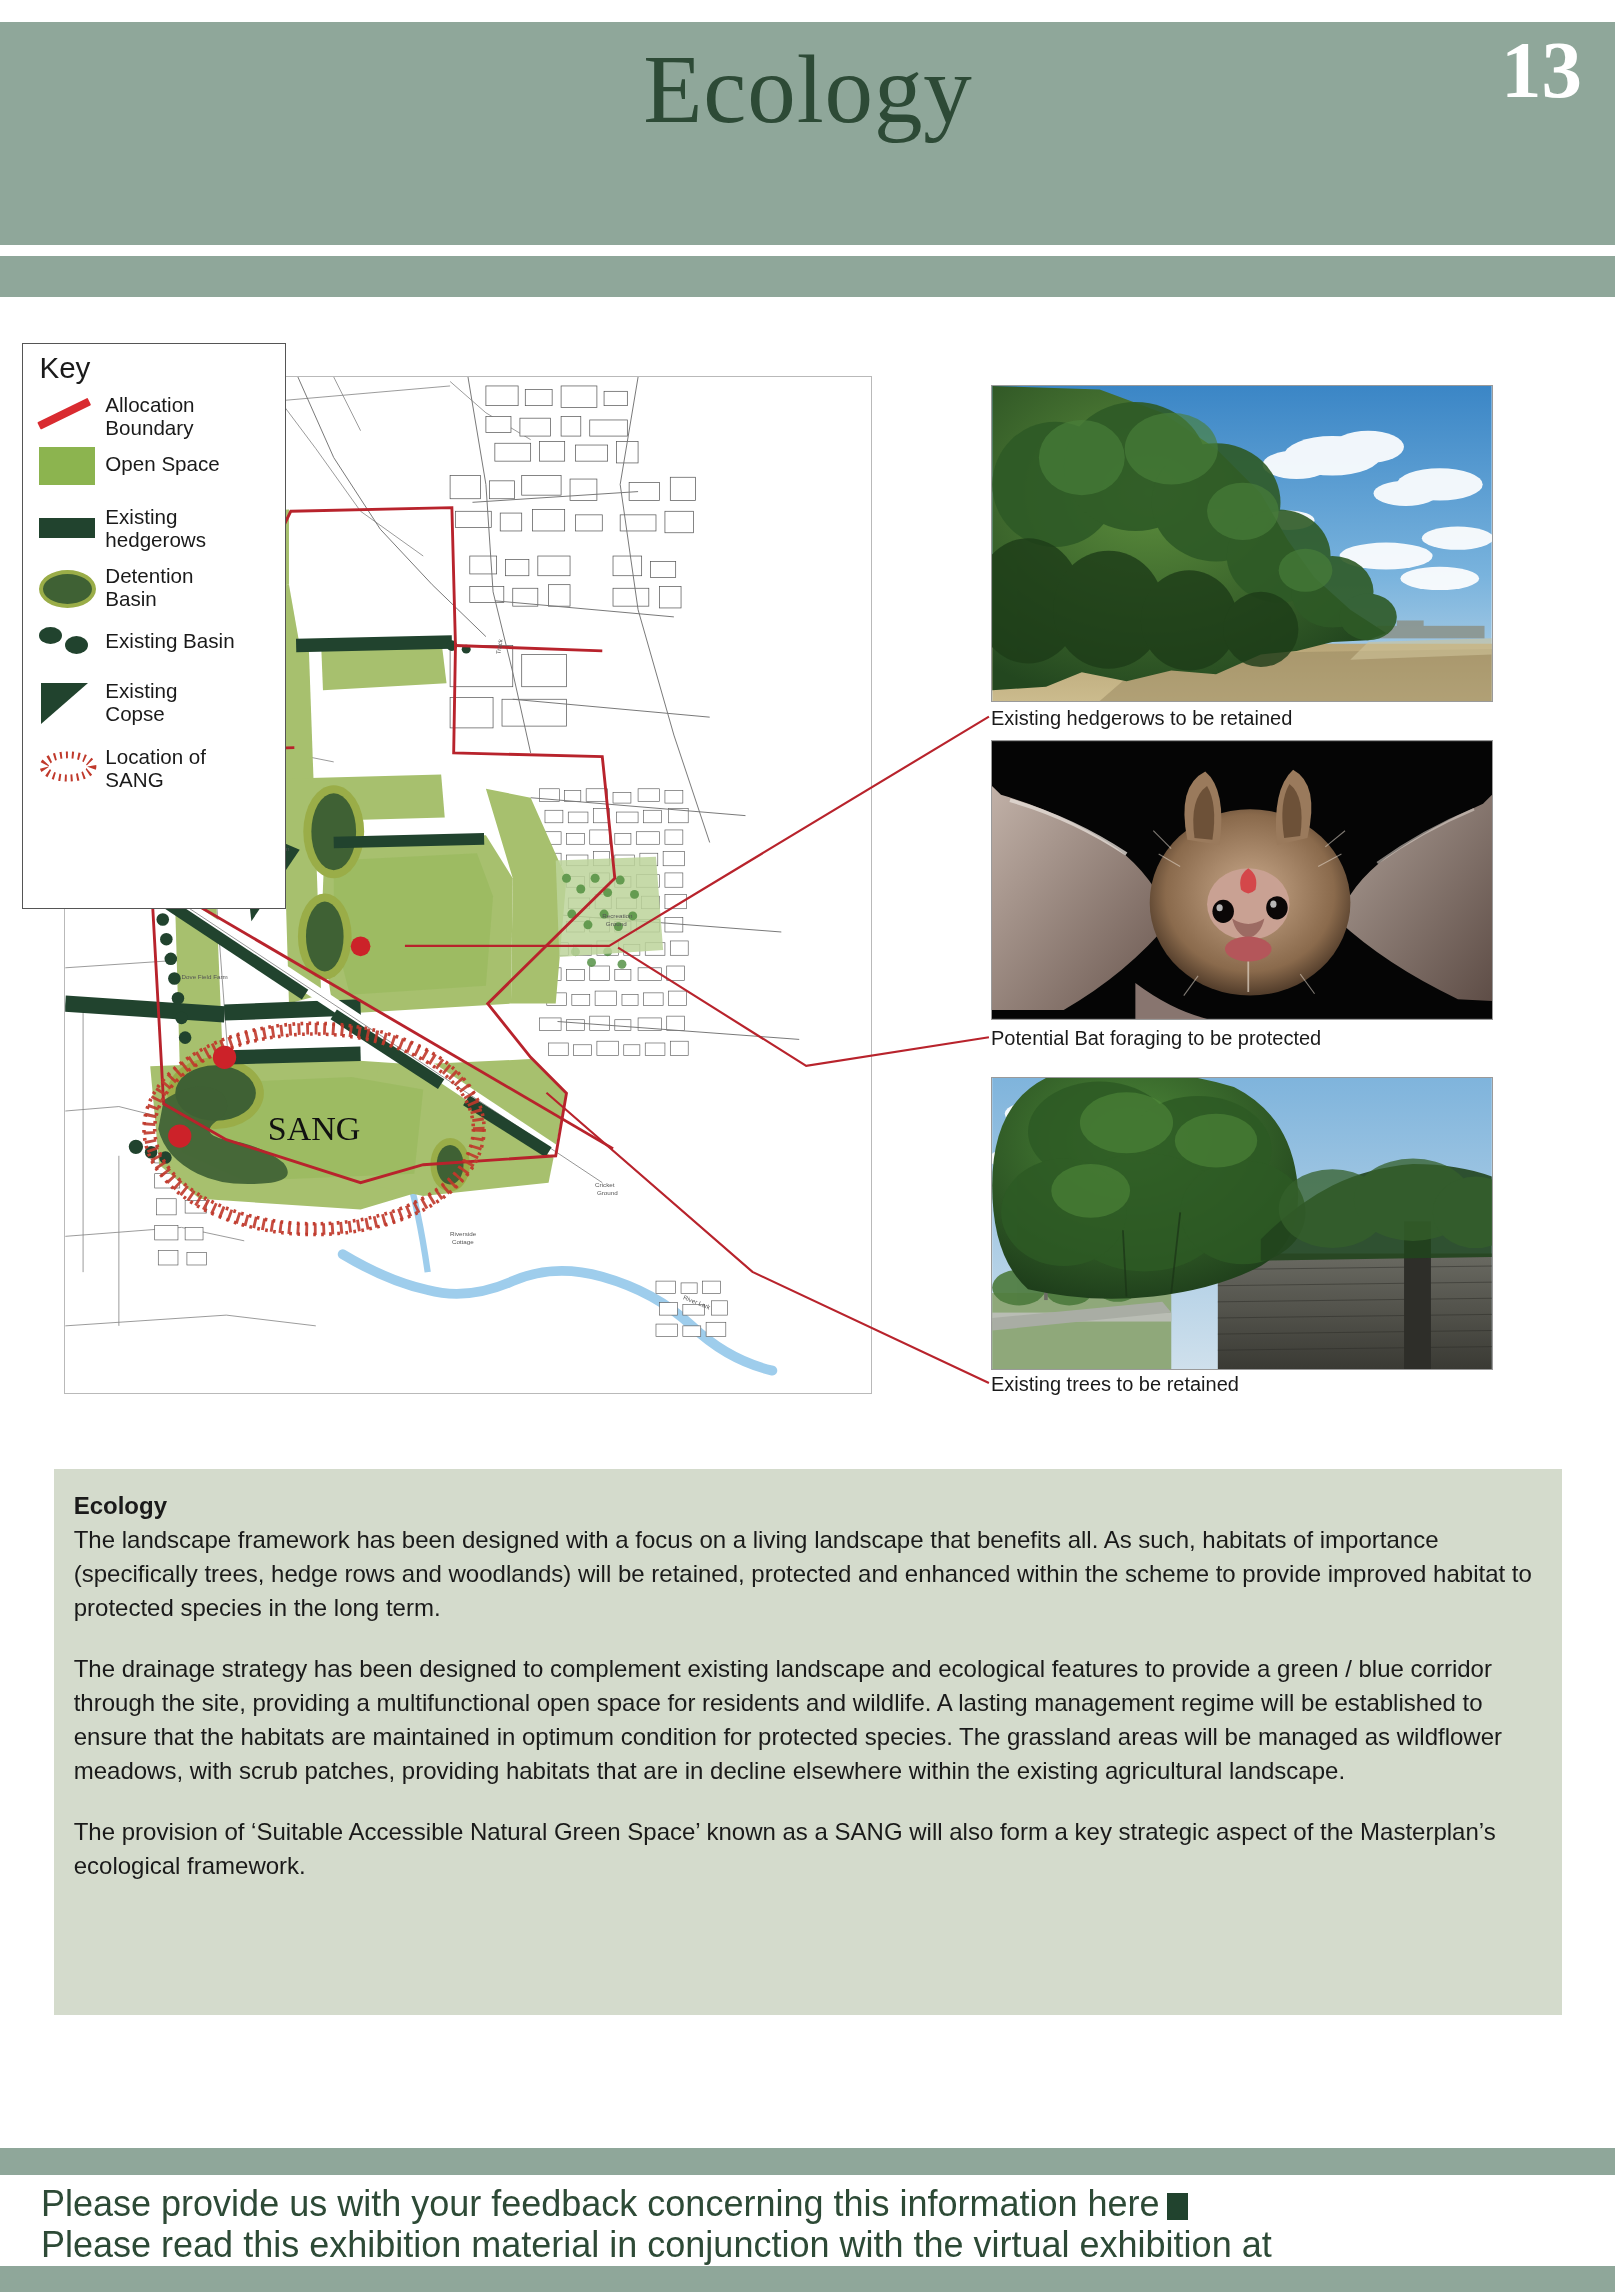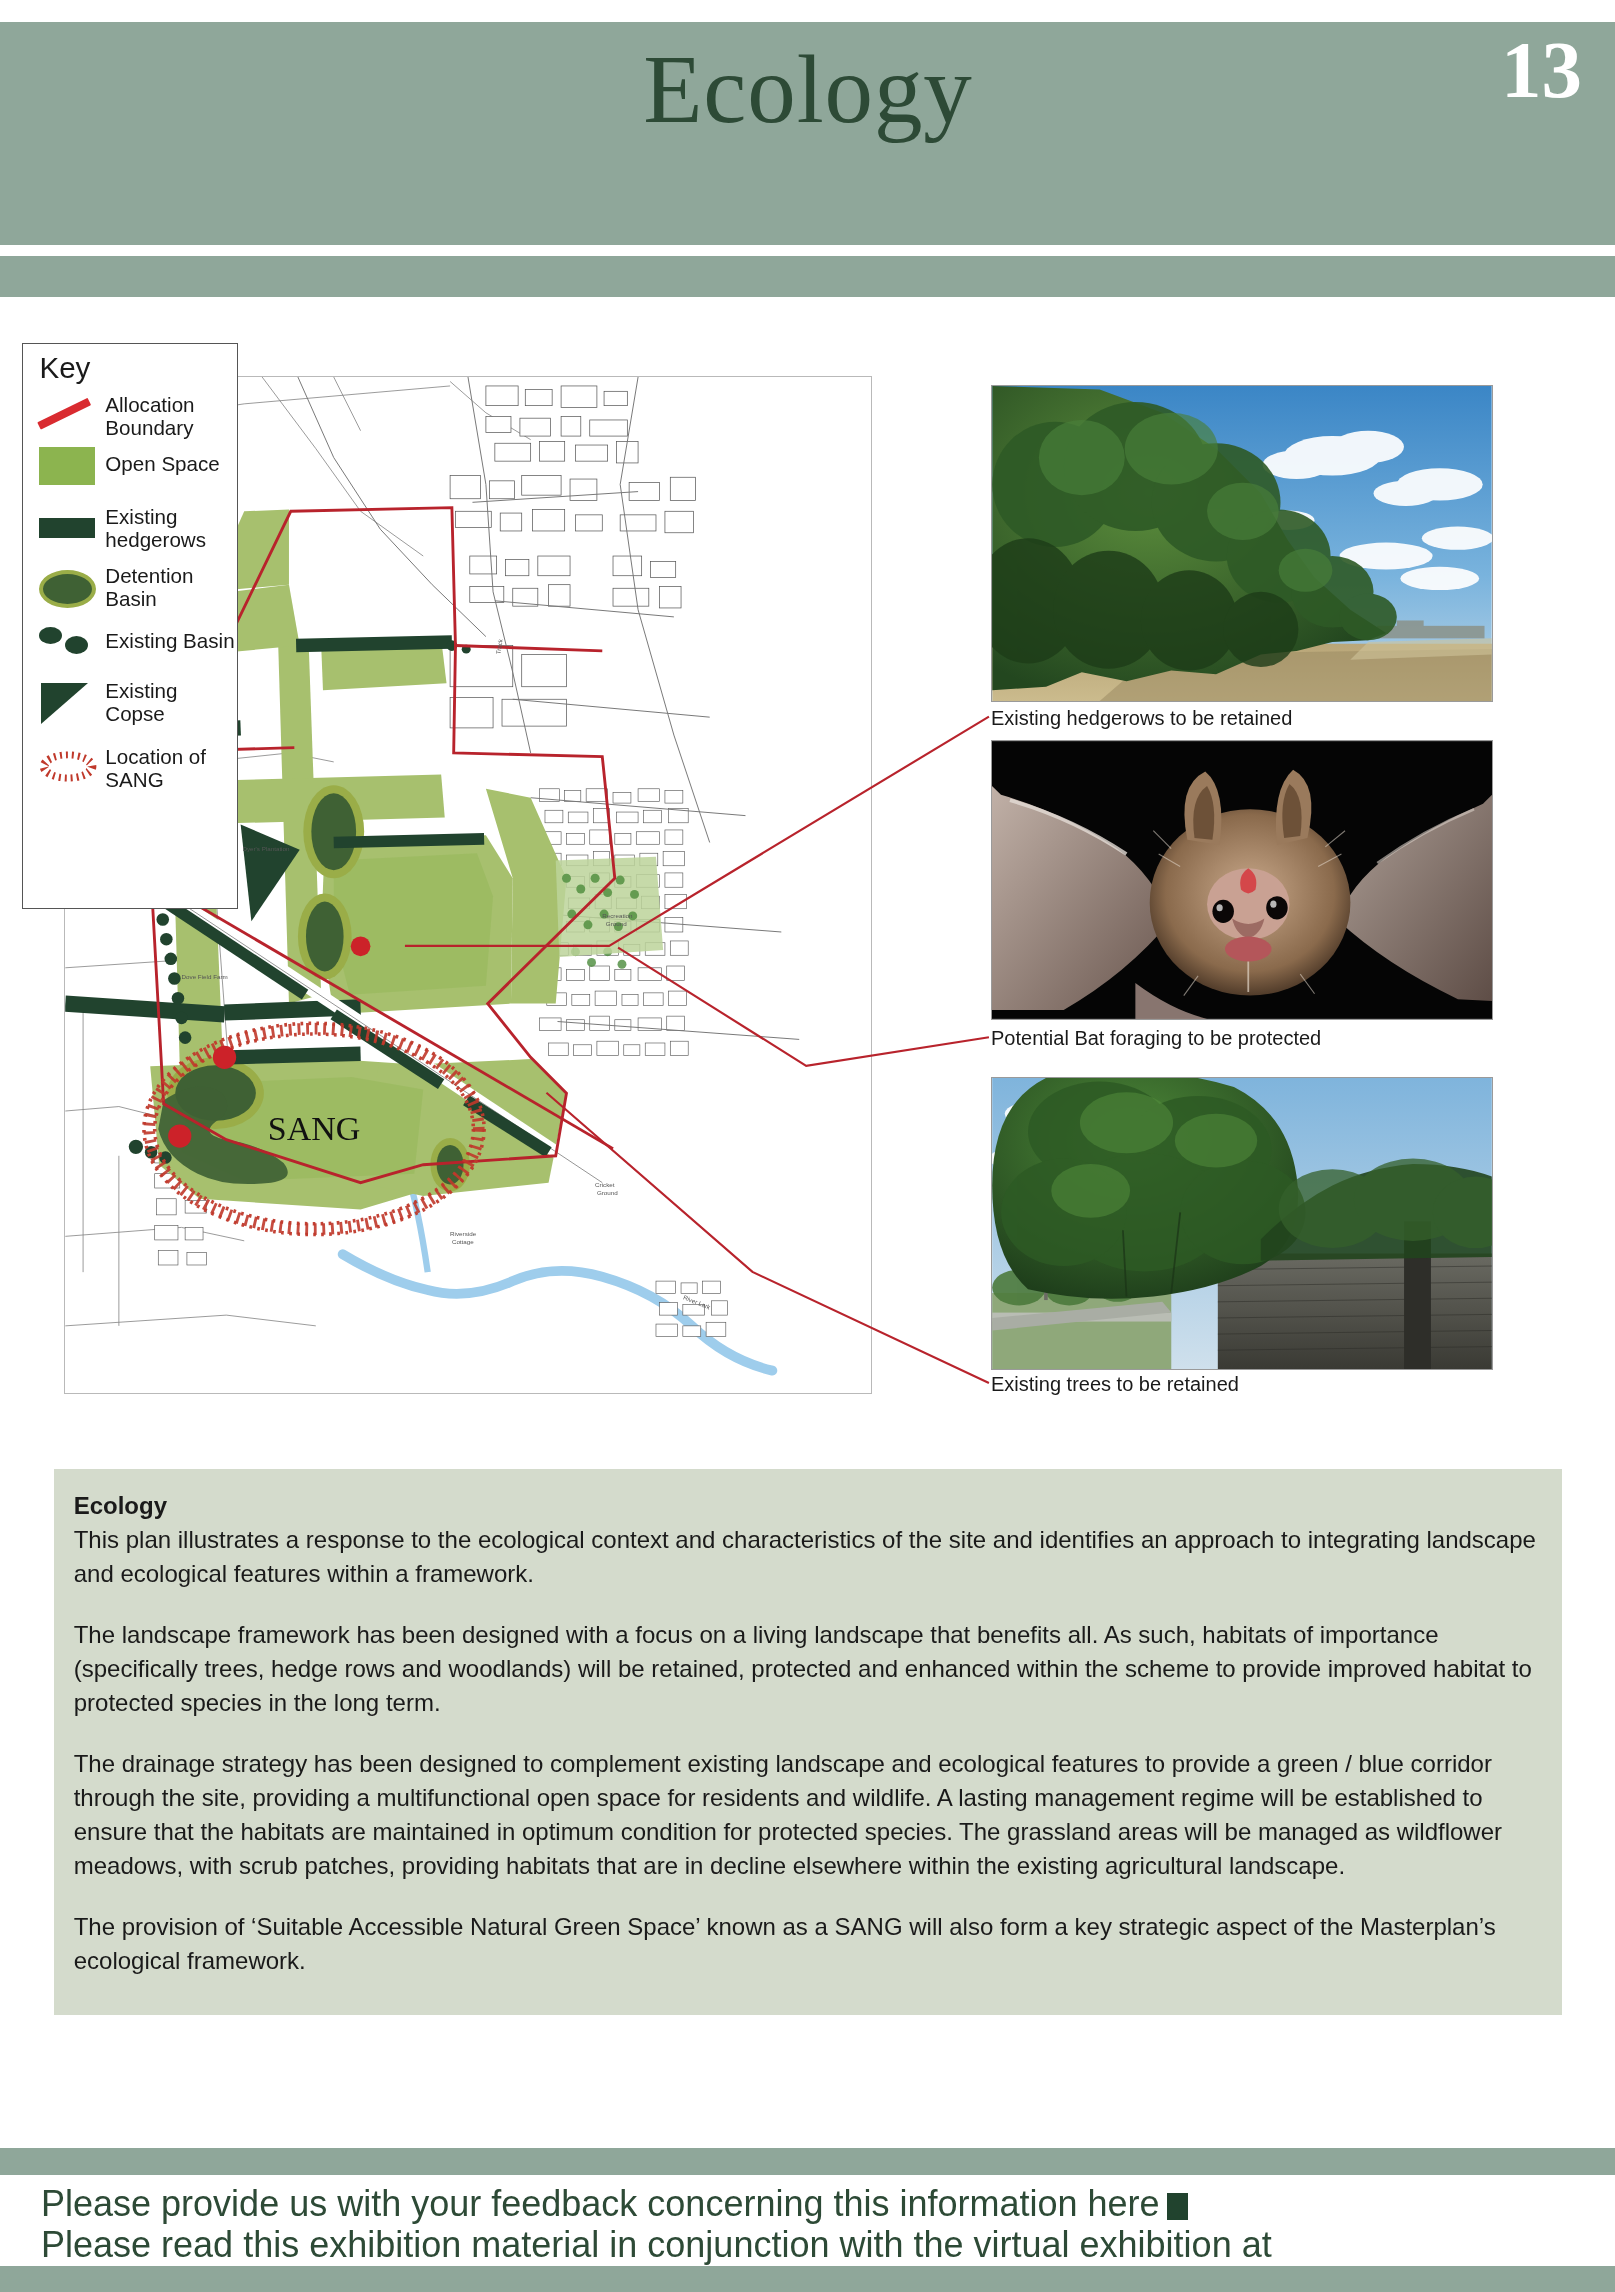--- a/index.html
+++ b/index.html
@@ -41,21 +41,21 @@
   #map-panel{
     position:absolute;left:64px;top:376px;width:806px;height:1016px;
     background:#ffffff;
     border:0.9px solid #b9b9b9;
     overflow:hidden;
   }
   #map-svg{position:absolute;left:0;top:0;}
 
   
   #legend{
-    position:absolute;left:22.4px;top:343px;width:216px;height:566px;
+    position:absolute;left:22.4px;top:343px;width:264px;height:566px;
     background:#ffffff;border:0.9px solid #555;
     box-sizing:border-box;
     z-index:40;
   }
   #legend-title{
     position:absolute;left:16px;top:7.2px;font-size:29.6px;color:#1a1a1a;
   }
   .legend-row{
     position:absolute;left:12.5px;width:204px;
     display:flex;align-items:center;
@@ -746,21 +746,20 @@
   <g stroke="#b8232c" stroke-width="2.4" fill="none">
     <path d="M1104 800 L680 1056 L452 1056"></path>
     <path d="M1104 1158 L900 1190 L690 1058"></path>
     <path d="M1104 1544 L840 1420 L610 1220"></path>
   </g>
 </svg>
 
 <div id="text-block">
   <div id="text-inner">
     <div id="text-heading">Ecology</div>
-    <p class="para">This plan illustrates a response to the ecological context and characteristics of the site and identifies an approach to integrating landscape and ecological features within a framework.</p>
     <p class="para">The landscape framework has been designed with a focus on a living landscape that benefits all. As such, habitats of importance (specifically trees, hedge rows and woodlands) will be retained, protected and enhanced within the scheme to provide improved habitat to protected species in the long term.</p>
     <p class="para">The drainage strategy has been designed to complement existing landscape and ecological features to provide a green / blue corridor through the site, providing a multifunctional open space for residents and wildlife. A lasting management regime will be established to ensure that the habitats are maintained in optimum condition for protected species. The grassland areas will be managed as wildflower meadows, with scrub patches, providing habitats that are in decline elsewhere within the existing agricultural landscape.</p>
     <p class="para">The provision of ‘Suitable Accessible Natural Green Space’ known as a SANG will also form a key strategic aspect of the Masterplan’s ecological framework.</p>
   </div>
 </div>
 
 <div id="footer-band-top"></div>
 <div id="footer-text">
   <div>
     <span>Please provide us with your feedback concerning this information here</span><span id="feedback-square"></span>

